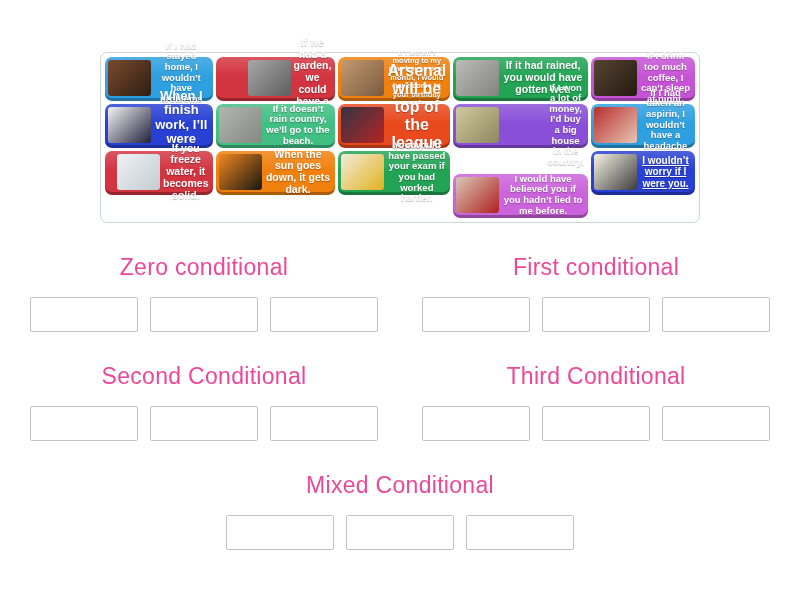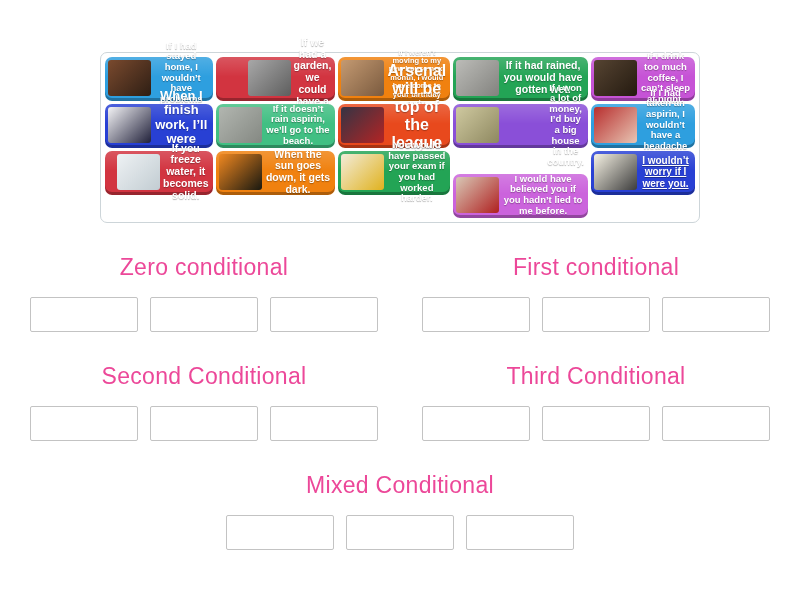--- a/index.html
+++ b/index.html
@@ -112,21 +112,21 @@
     <div class="card" style="background-color: rgb(198, 83, 214);">
       <div class="photo" style="background: linear-gradient(135deg, rgb(86, 68, 50), rgb(36, 26, 16));"></div>
       <div class="txt" style="font-size: 9.5px;">If I drink too much coffee, I can’t sleep at night.</div>
     </div>
     <div class="card" style="background-color: rgb(40, 64, 212);">
       <div class="photo" style="background: linear-gradient(135deg, rgb(244, 244, 246), rgb(32, 32, 58));"></div>
       <div class="txt" style="font-size: 13px;">When I finish work, I’ll were you.</div>
     </div>
     <div class="card" style="background-color: rgb(65, 191, 131);">
       <div class="photo" style="background: linear-gradient(135deg, rgb(178, 182, 176), rgb(132, 136, 130));"></div>
-      <div class="txt" style="font-size: 9.5px;">If it doesn’t rain aspirin, we’ll go to the beach.</div>
+      <div class="txt" style="font-size: 9.5px;">If it doesn’t rain country, we’ll go to the beach.</div>
     </div>
     <div class="card" style="background-color: rgb(232, 73, 29);">
       <div class="photo" style="background: linear-gradient(135deg, rgb(52, 52, 68), rgb(180, 36, 36));"></div>
       <div class="txt" style="font-size: 16px;">Arsenal will be top of the league if they win.</div>
     </div>
     <div class="card" style="background-color: rgb(138, 79, 216); gap: 45px;">
       <div class="photo" style="background: linear-gradient(135deg, rgb(207, 201, 160), rgb(142, 136, 96));"></div>
       <div class="txt" style="font-size: 9.5px;">If I won a lot of money, I’d buy a big house in the country.</div>
     </div>
     <div class="card" style="background-color: rgb(46, 159, 223);">

